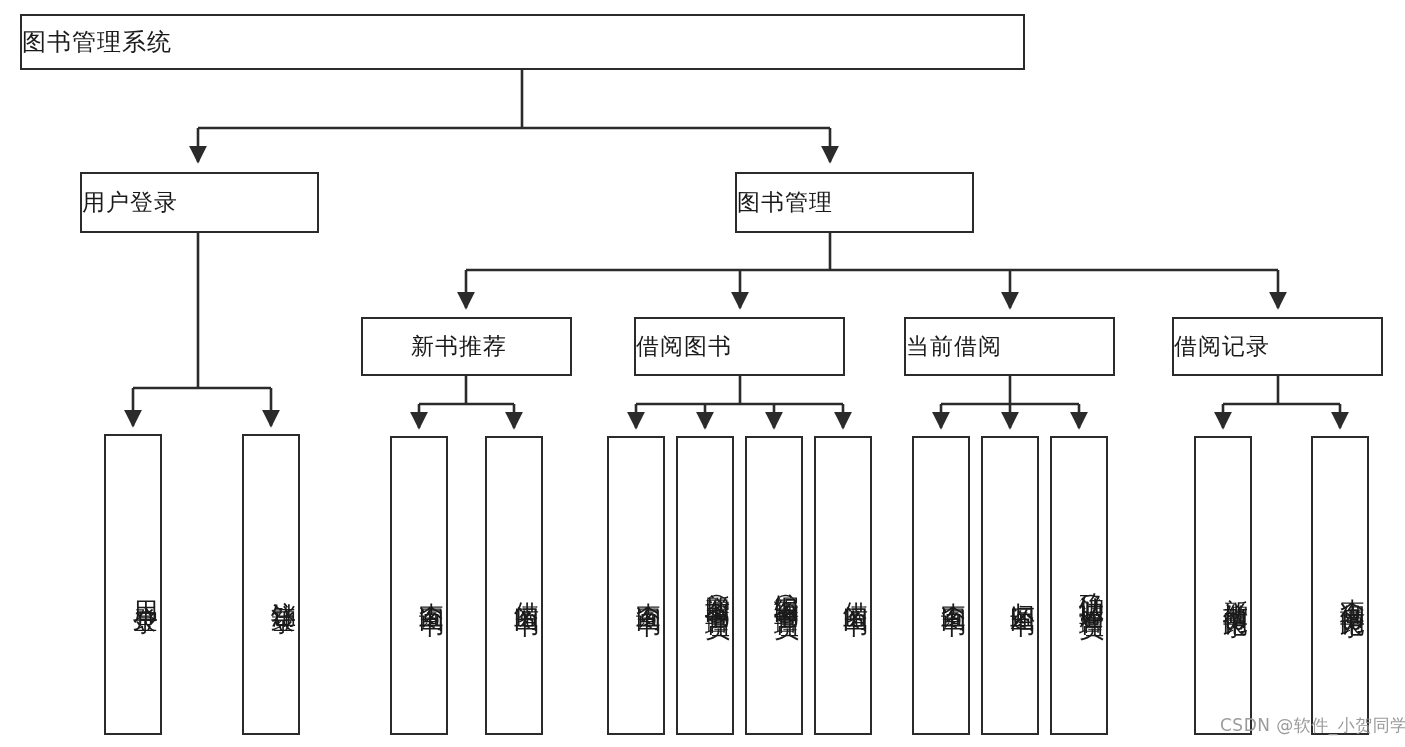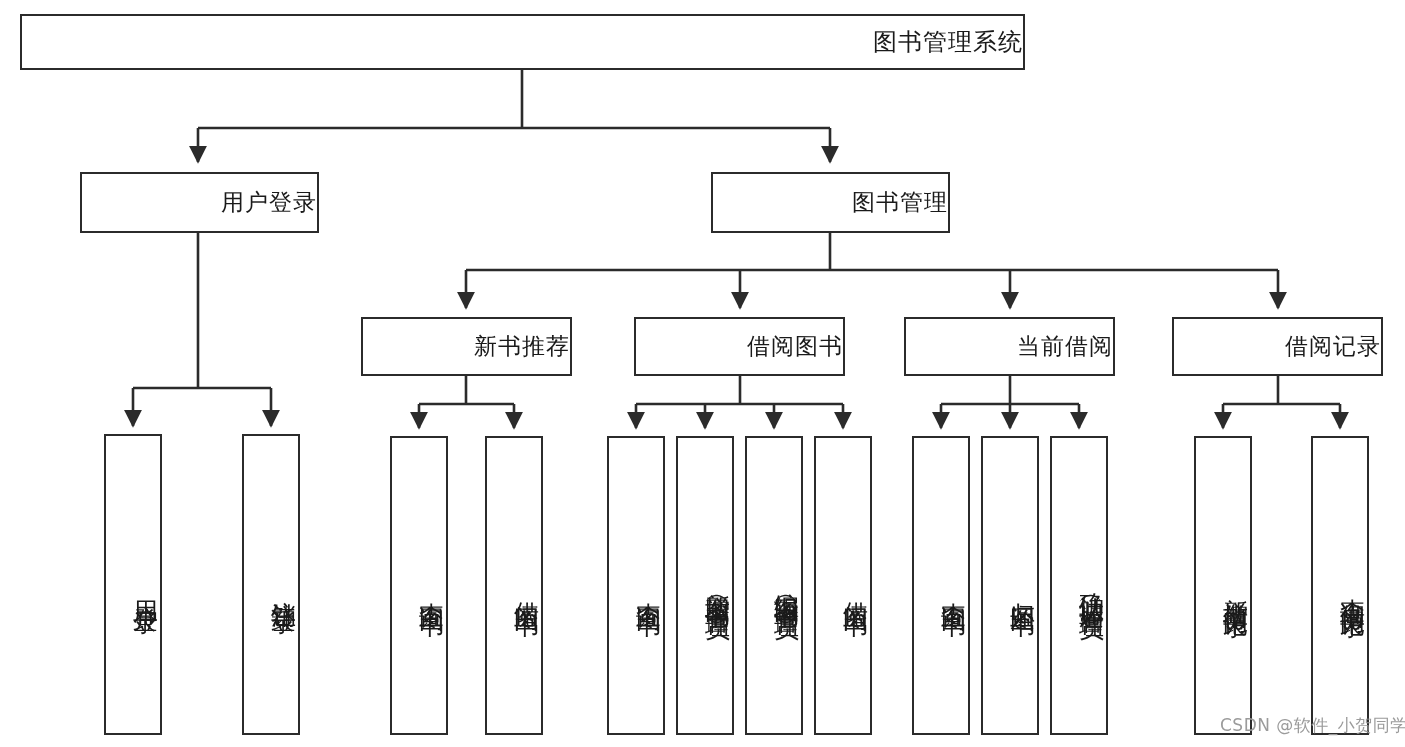--- a/index.html
+++ b/index.html
@@ -22,21 +22,21 @@
     height:747px;
     pointer-events:none;
   }
   .node{
     position:absolute;
     box-sizing:border-box;
     background:#ffffff;
     border:2.2px solid #2b2b2b;
     display:flex;
     align-items:center;
-    justify-content:flex-end;
+    justify-content:flex-start;
     line-height:1.18;
   }
   .node.h{
     font-size:23px;
     letter-spacing:1px;
     text-align:center;
   }
   .node.root{
     font-size:24px;
   }
@@ -121,21 +121,21 @@
     </g>
   </svg>
 
   <div class="node h root" style="left:20px; top:14px; width:1005px; height:56px;">
     <span class="lbl">图书管理系统</span>
   </div>
 
   <div class="node h" style="left:80px; top:172px; width:239px; height:61px;">
     <span class="lbl">用户登录</span>
   </div>
-  <div class="node h" style="left:711px; top:172px; width:239px; height:61px;padding-left:37px;">
+  <div class="node h" style="left:735px; top:172px; width:239px; height:61px;">
     <span class="lbl">图书管理</span>
   </div>
 
   <div class="node h" style="left:361px; top:317px; width:211px; height:59px;padding-left:48px;">
     <span class="lbl">新书推荐</span>
   </div>
   <div class="node h" style="left:634px; top:317px; width:211px; height:59px;">
     <span class="lbl">借阅图书</span>
   </div>
   <div class="node h" style="left:904px; top:317px; width:211px; height:59px;">

